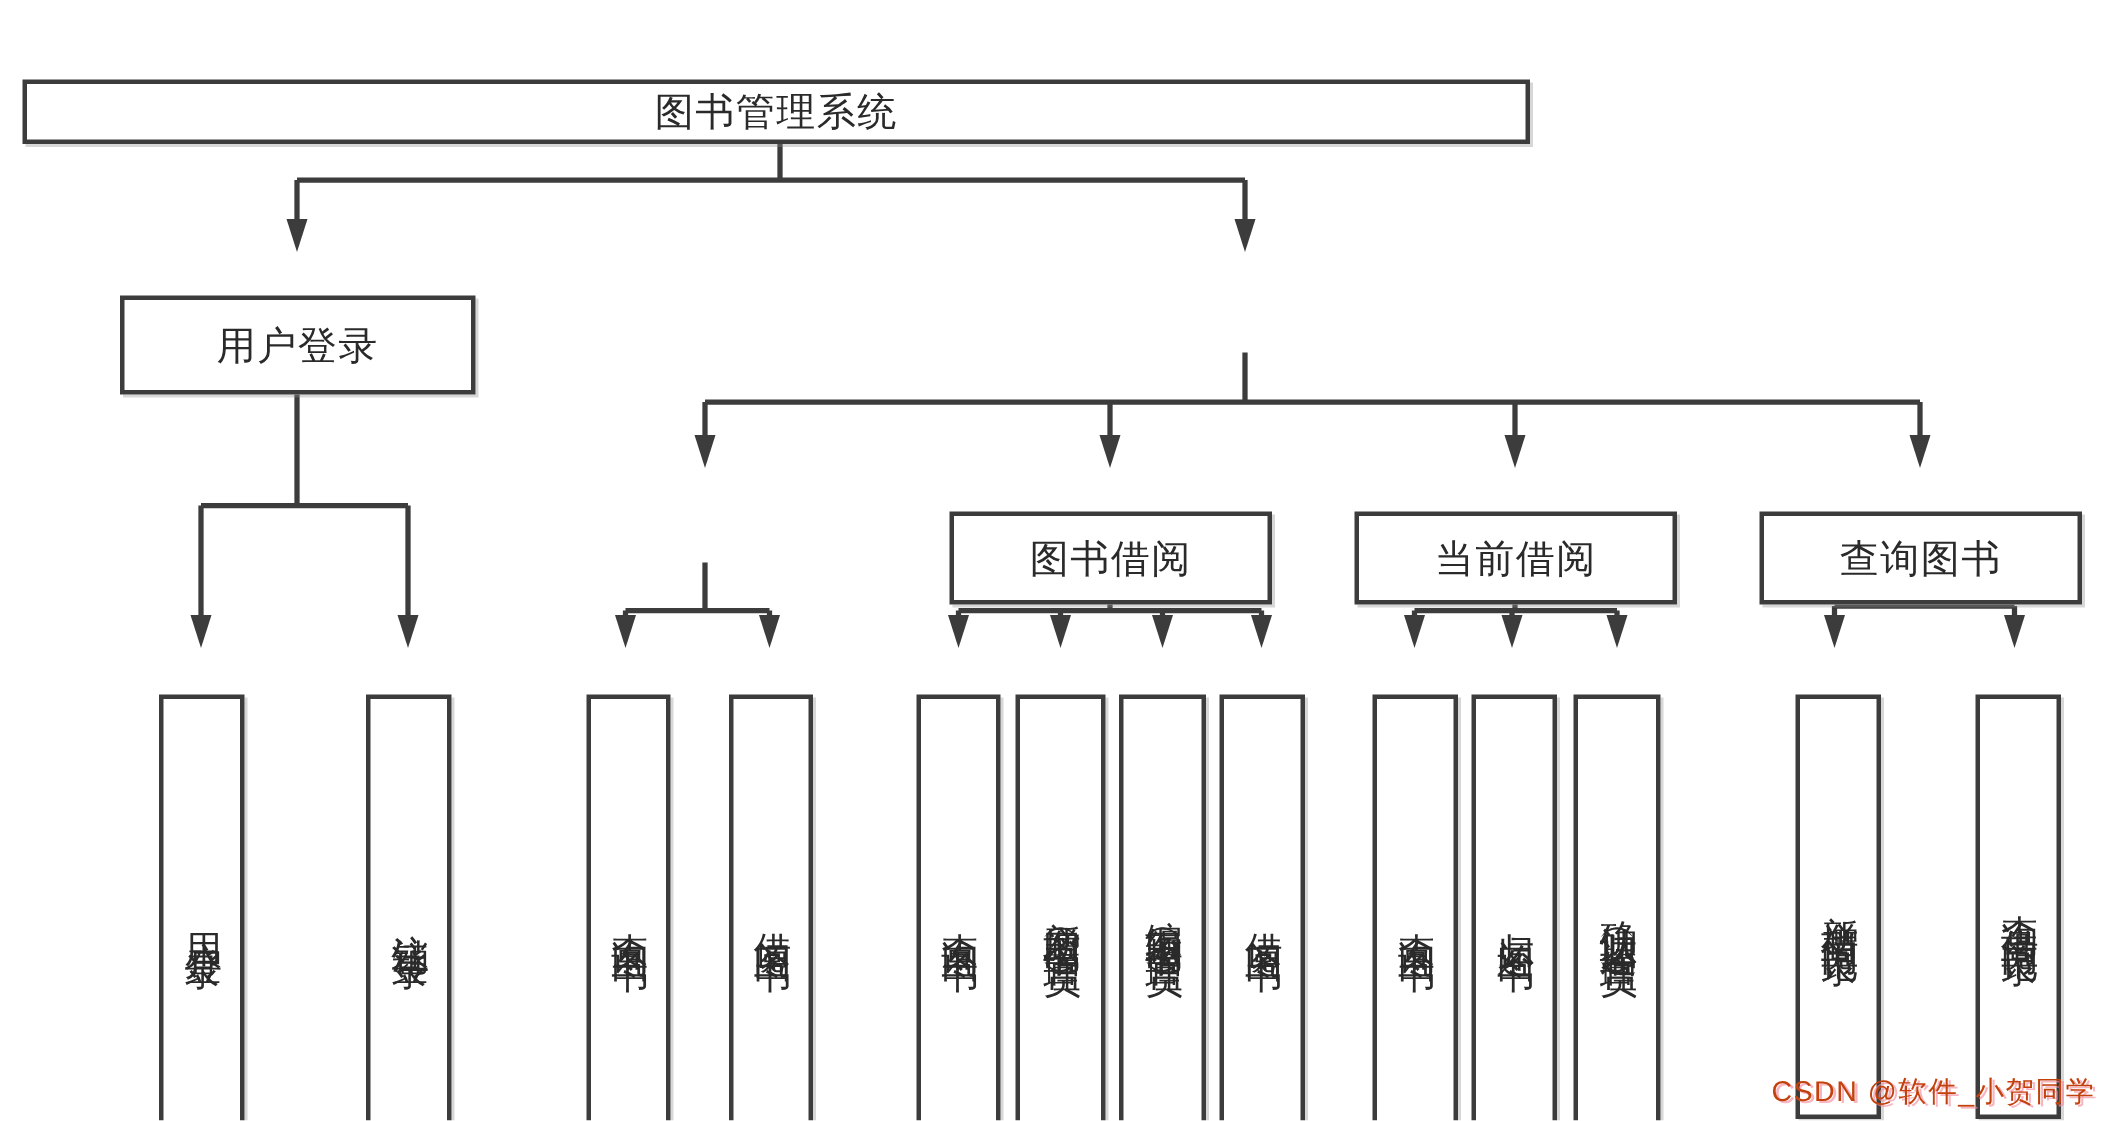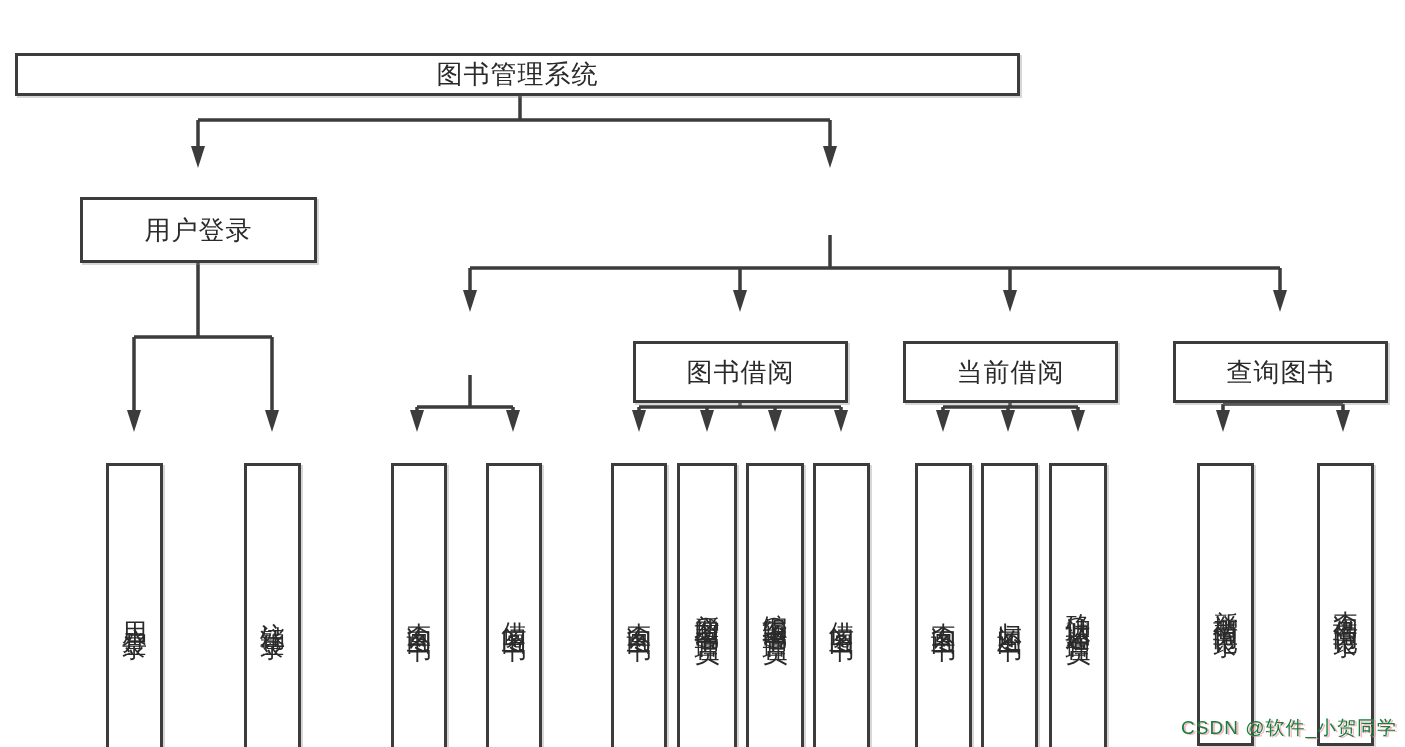--- a/index.html
+++ b/index.html
@@ -41,21 +41,21 @@
     line-height: 1;
     color: #2a2a2a;
     white-space: nowrap;
   }
   .watermark {
     position: absolute;
     right: 8px;
     bottom: 6px;
     font-size: 19px;
     letter-spacing: 1px;
-    color: #15803d;
+    color: #c2410c;
     text-shadow: 2px 1px 0 rgba(244,140,160,0.65);
     white-space: nowrap;
   }
 </style>
 </head>
 <body>
 
 <div class="canvas">
 
   <svg class="connectors" viewBox="0 0 1405 747" xmlns="http://www.w3.org/2000/svg">

